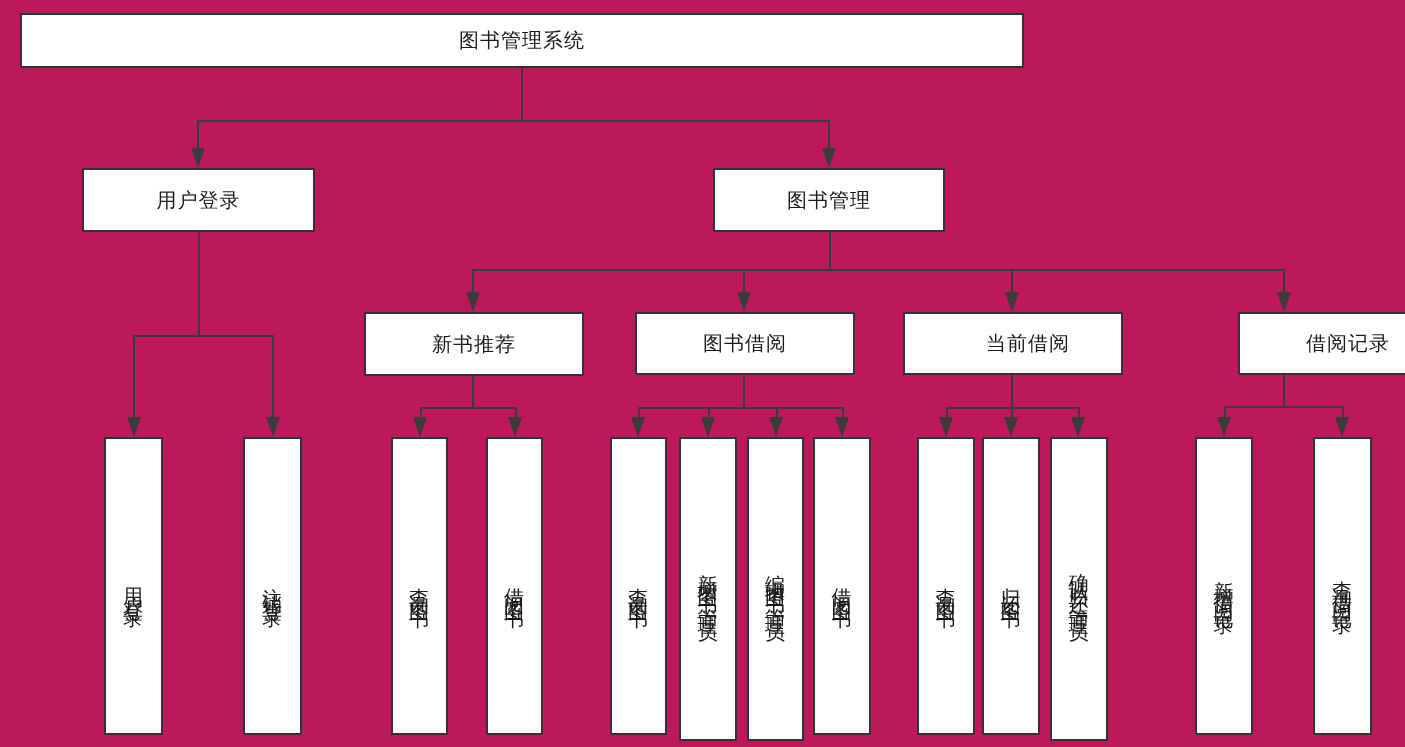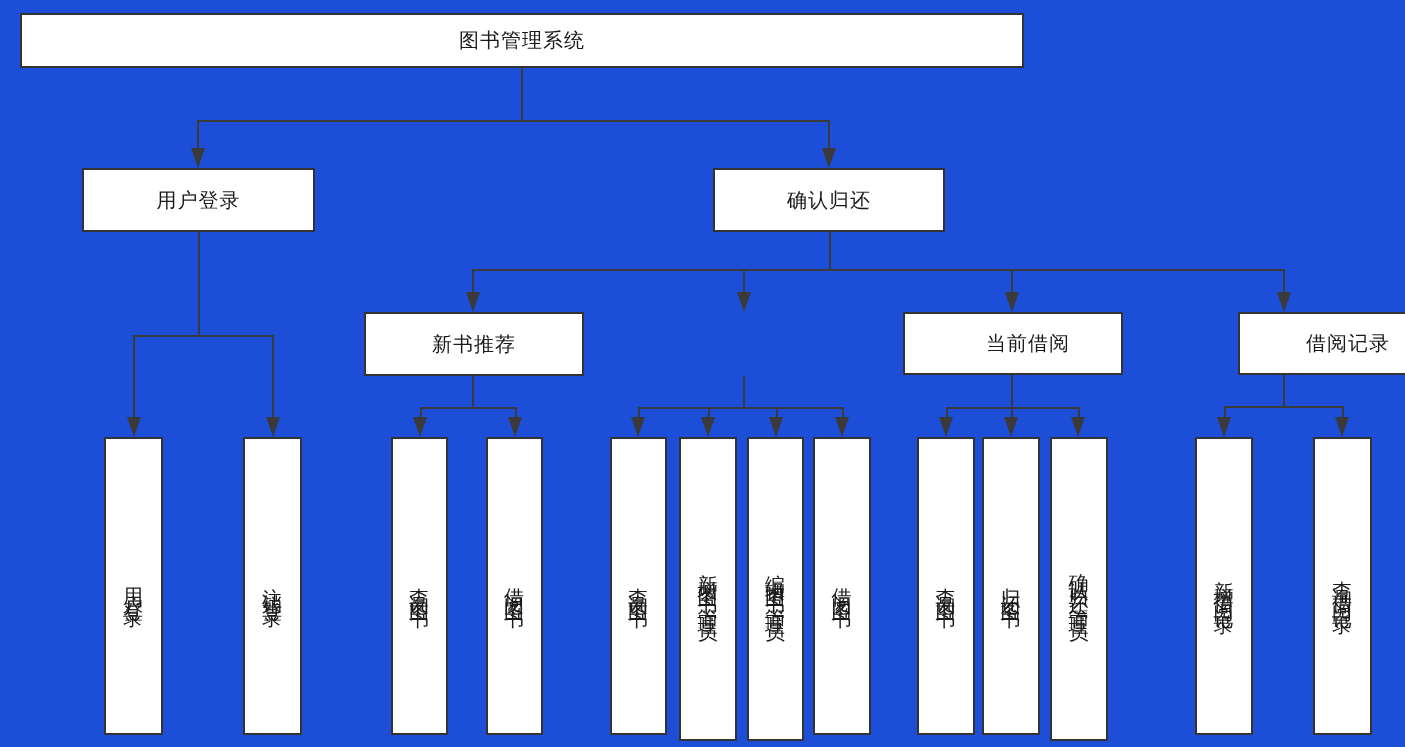--- a/index.html
+++ b/index.html
@@ -1,21 +1,21 @@
 <!DOCTYPE html>
 <html><head>
 <meta charset="utf-8">
 <style>
   html, body { margin: 0; padding: 0; background: #ffffff; }
   body { font-family: "Liberation Sans", "DejaVu Sans", sans-serif; }
   #canvas {
     position: relative;
     width: 1405px;
     height: 747px;
-    background: #1d4ed8;
+    background: #be185d;
     overflow: hidden;
   }
   .node {
     position: absolute;
     box-sizing: border-box;
     border: 2px solid #333333;
     background: #ffffff;
     display: flex;
     align-items: center;
     justify-content: center;
@@ -110,24 +110,25 @@
   <div class="hline" style="left:1224px; top:406px; width:119px;"></div>
   <div class="vline" style="left:1224px; top:406px; height:15px;"></div>
   <div class="vline" style="left:1342px; top:406px; height:15px;"></div>
   <div class="arrow" style="left:1217px; top:417px;"></div>
   <div class="arrow" style="left:1335px; top:417px;"></div>
 
   <div class="node" style="left:20px; top:13px; width:1004px; height:55px;">图书管理系统</div>
 
   <div class="node" style="left:82px; top:168px; width:233px; height:64px;">用户登录</div>
 
-  <div class="node" style="left:713px; top:168px; width:232px; height:64px;">确认归还</div>
+  <div class="node" style="left:713px; top:168px; width:232px; height:64px;">图书管理</div>
 
   <div class="node" style="left:364px; top:312px; width:220px; height:64px;">新书推荐</div>
 
+  <div class="node" style="left:635px; top:312px; width:220px; height:63px;">图书借阅</div>
 
   <div class="node" style="left:903px; top:312px; width:220px; height:63px;padding-left:30px;">当前借阅</div>
 
   <div class="node" style="left:1238px; top:312px; width:220px; height:63px;">借阅记录</div>
 
   <div class="node vnode" style="left:104px; top:437px; width:59px; height:298px;">用户登录</div>
 
   <div class="node vnode" style="left:243px; top:437px; width:59px; height:298px;">注销登录</div>
 
   <div class="node vnode" style="left:391px; top:437px; width:57px; height:298px;">查询图书</div>

